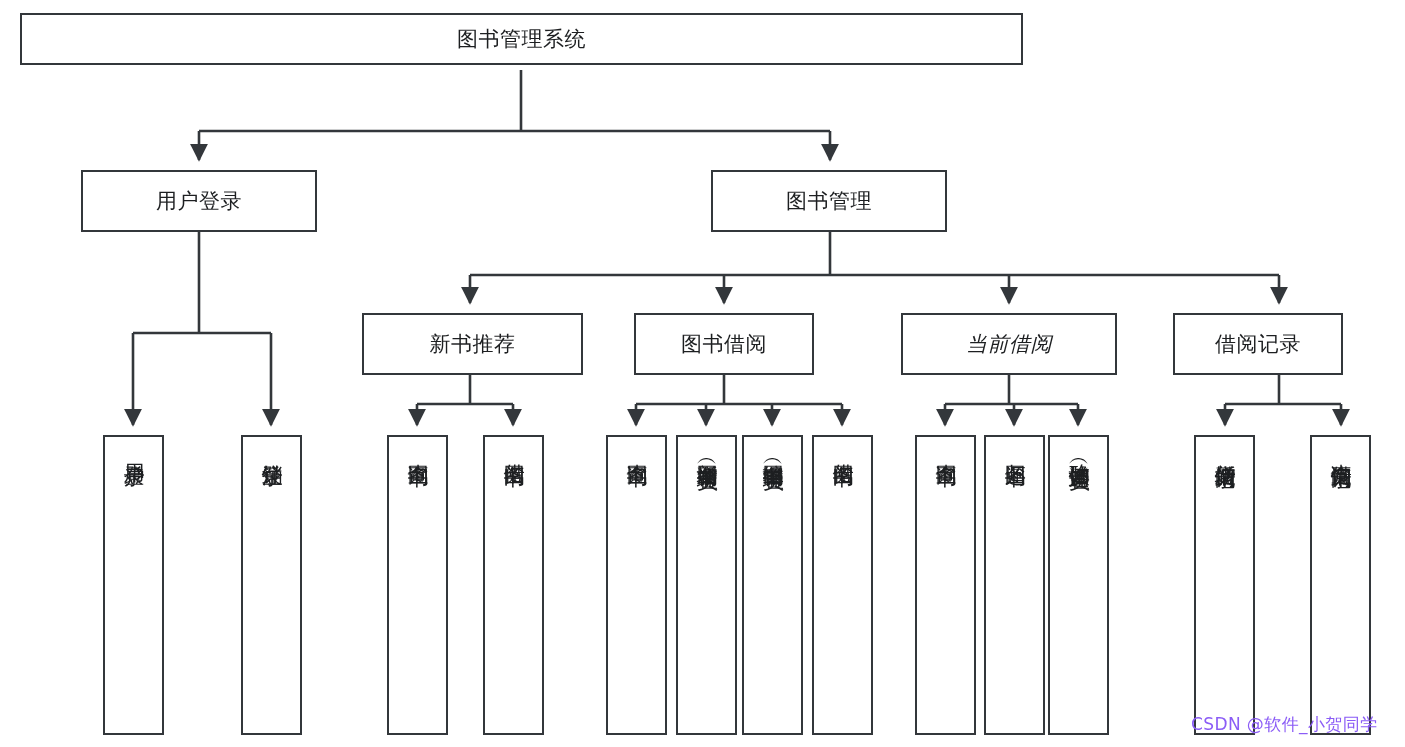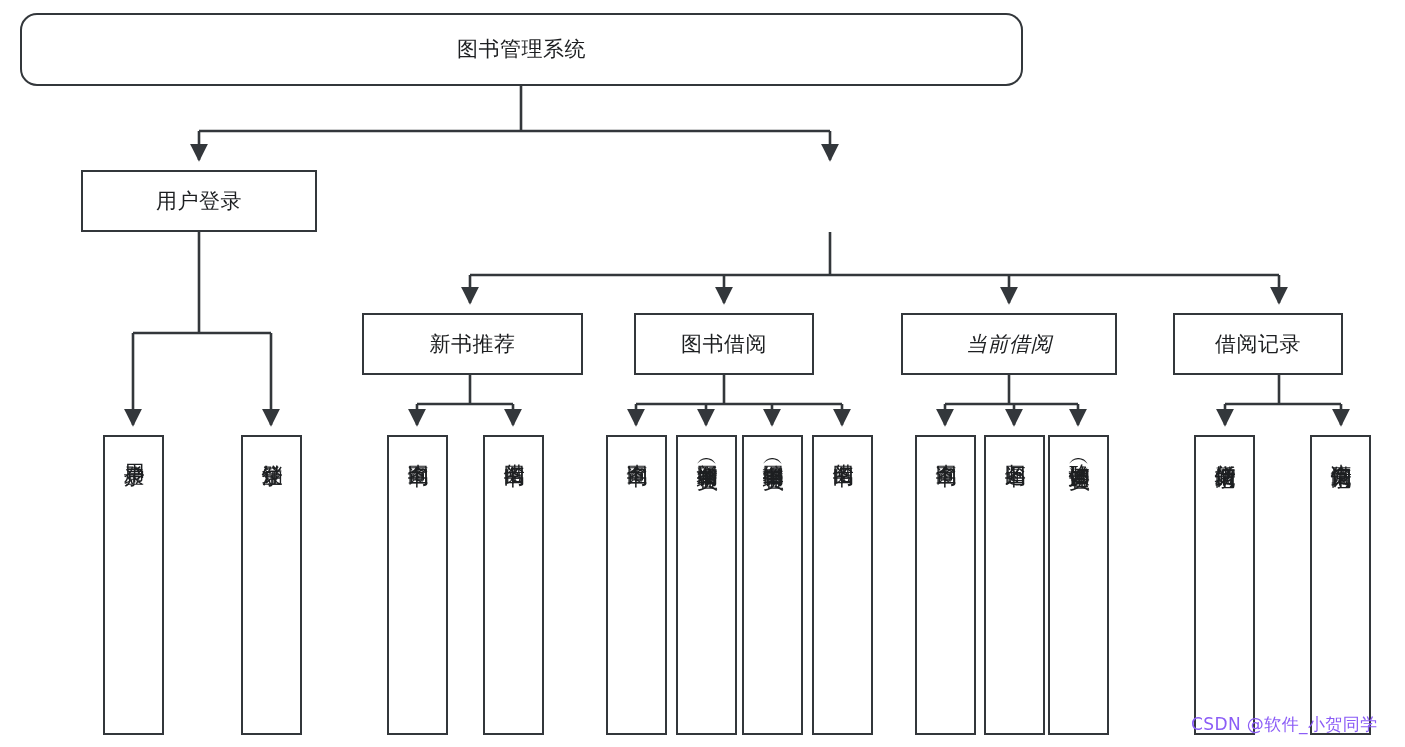--- a/index.html
+++ b/index.html
@@ -120,27 +120,30 @@
       <path d="M 1014 404 L 1014 425" marker-end="url(#arrow)"></path>
       <path d="M 1078 404 L 1078 425" marker-end="url(#arrow)"></path>
 
       <path d="M 1279 375 L 1279 404"></path>
       <path d="M 1225 404 L 1341 404"></path>
       <path d="M 1225 404 L 1225 425" marker-end="url(#arrow)"></path>
       <path d="M 1341 404 L 1341 425" marker-end="url(#arrow)"></path>
     </g>
   </svg>
 
-  <div class="node node-root" style="left:20px; top:13px; width:1003px; height:73px;border-radius:17px;">
+  <div class="node node-root" style="left:20px; top:13px; width:1003px; height:52px;">
     <span class="label">图书管理系统</span>
   </div>
 
   <div class="node node-l2" style="left:81px; top:170px; width:236px; height:62px;">
     <span class="label">用户登录</span>
   </div>
+  <div class="node node-l2" style="left:711px; top:170px; width:236px; height:62px;">
+    <span class="label">图书管理</span>
+  </div>
 
   <div class="node node-l3" style="left:362px; top:313px; width:221px; height:62px;">
     <span class="label">新书推荐</span>
   </div>
   <div class="node node-l3" style="left:634px; top:313px; width:180px; height:62px;">
     <span class="label">图书借阅</span>
   </div>
   <div class="node node-l3" style="left:901px; top:313px; width:216px; height:62px;font-style:italic;">
     <span class="label">当前借阅</span>
   </div>

